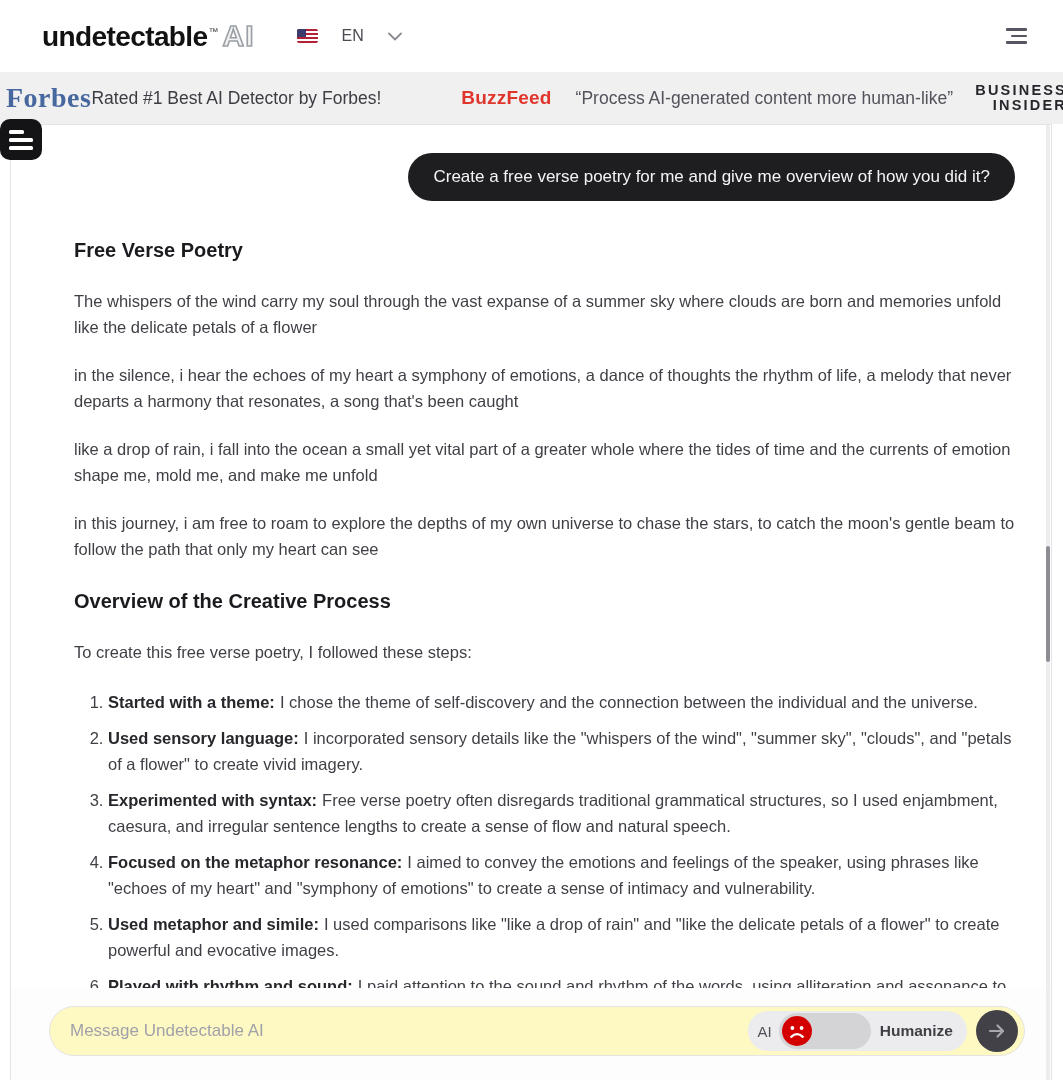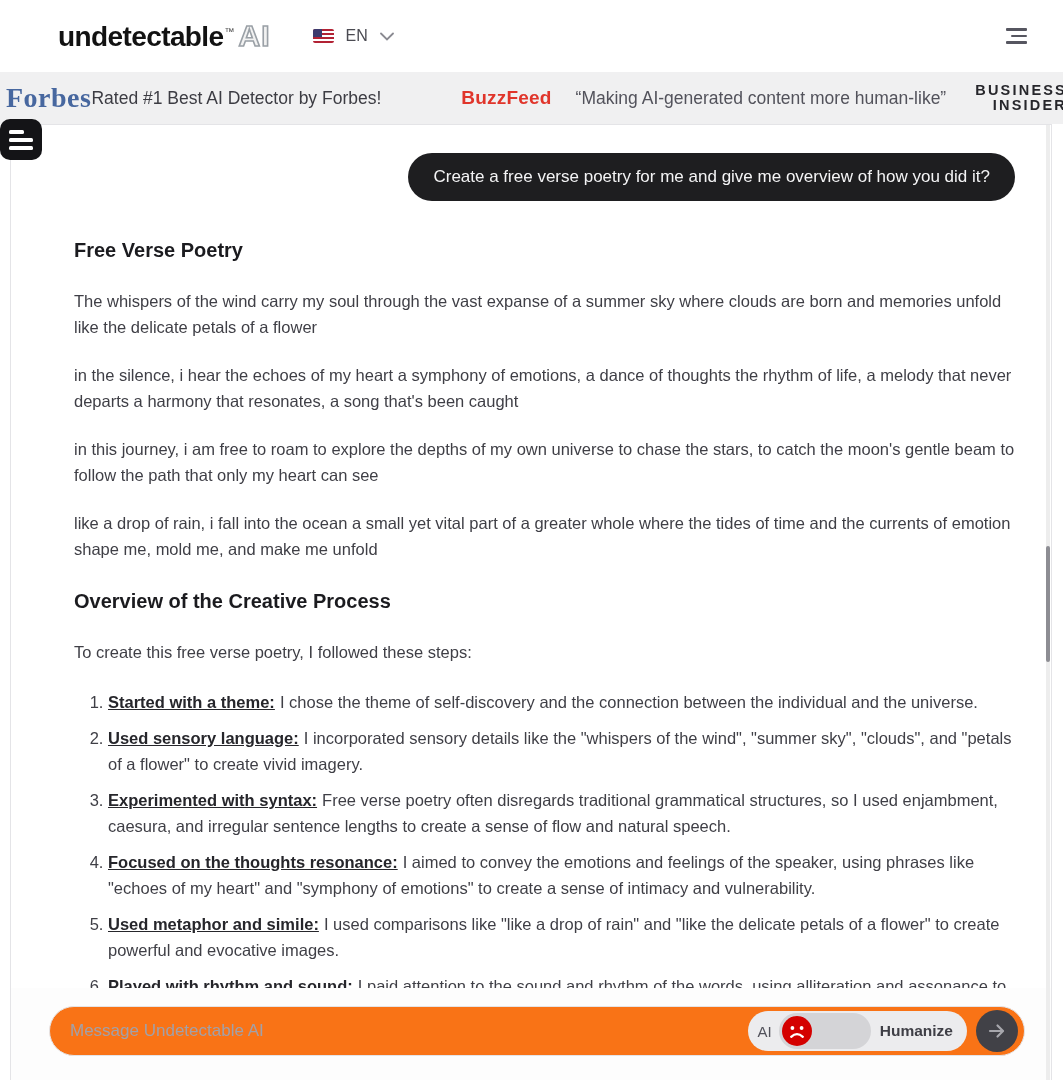--- a/index.html
+++ b/index.html
@@ -2,25 +2,25 @@
 <html><head>
 <meta charset="utf-8">
 <style>
   * { margin:0; padding:0; box-sizing:border-box; }
   html,body { width:1063px; height:1080px; background:#fff; overflow:hidden;
               font-family:"Liberation Sans", sans-serif; }
 
   
   .topbar { height:72px; display:flex; align-items:center; padding:0 34px 0 42px; background:#fff; }
   .logo { display:flex; align-items:baseline; cursor:pointer; }
-  .logo-main { font-size:28px; font-weight:700; letter-spacing:-0.6px; color:#121212;margin-left:16px; }
+  .logo-main { font-size:28px; font-weight:700; letter-spacing:-0.6px; color:#121212; }
   .logo-tm { font-size:10px; color:#3c3c3c; vertical-align:top; position:relative; top:-11px; margin-left:1px; }
   .logo-ai { font-size:30px; font-weight:800; letter-spacing:1px; margin-left:4px;
              color:#f2f2f2; -webkit-text-stroke:1.6px #9aa0a6; }
-  .lang { display:flex; align-items:center; gap:12px; margin-left:42px; cursor:pointer;text-align:center; }
+  .lang { display:flex; align-items:center; gap:24px; margin-left:42px; cursor:pointer;text-align:center; }
   .flag { width:21px; height:14px; position:relative; overflow:hidden; border-radius:2px;
           background:repeating-linear-gradient(#b22234 0 2px, #fff 2px 4px); }
   .flag::after { content:""; position:absolute; left:0; top:0; width:9px; height:8px; background:#3c3b6e; }
   .lang-label { font-size:16px; color:#4b4b52; }
   .chev { width:14px; height:9px; }
   .menu-top { margin-left:auto; display:flex; flex-direction:column; align-items:flex-end; gap:4px; cursor:pointer; padding:6px 2px; }
   .menu-top i { display:block; height:2.5px; background:#565660; border-radius:1px; }
   .menu-top i:nth-child(1){ width:21px; } .menu-top i:nth-child(2){ width:16px; } .menu-top i:nth-child(3){ width:21px; }
 
   
@@ -47,26 +47,26 @@
   .bubble { background:#1e1e20; color:#f4f4f5; font-size:17px; line-height:22px;
             border-radius:27px; padding:13px 25px; max-width:640px; }
 
   .section-h { font-size:20px; font-weight:700; color:#1b1b1f; margin:0 0 26px; }
   .section-h.second { margin-top:28px; }
   .stanza { font-size:16.5px; color:#3f3f46; line-height:26px; margin:0 0 22px; }
   .intro { font-size:16.5px; color:#3f3f46; line-height:26px; margin:0 0 24px; }
   ol.steps { margin:0 0 0 8px; padding-left:26px; }
   ol.steps li { font-size:16.5px; color:#3f3f46; line-height:26px; margin-bottom:10px; }
   ol.steps li::marker { color:#3f3f46; }
-  .step-label { font-weight:700; color:#26262b; margin-right:5px;text-decoration:underline; }
+  .step-label { font-weight:700; color:#26262b; margin-right:5px; }
 
   
   .composer-area { position:absolute; left:0; right:0; bottom:0; height:92px; background:#fdfdfd;
                    display:flex; align-items:center; padding:0 26px 6px 38px; z-index:4; }
-  .composer { flex:1; height:50px; background:#f97316; border:1px solid #e4e4e7; border-radius:26px;
+  .composer { flex:1; height:50px; background:#fef9c3; border:1px solid #e4e4e7; border-radius:26px;
               display:flex; align-items:center; padding:0 6px 0 20px; }
   .composer input { flex:1; border:none; outline:none; font-size:17px; color:#27272a; background:transparent;
                     font-family:"Liberation Sans", sans-serif; }
   .composer input::placeholder { color:#a1a1aa; }
   .mode-toggle { display:flex; align-items:center; height:40px; background:#ececee; border-radius:20px;
                  padding:0 14px 0 10px; cursor:pointer; }
   .mode-ai { font-size:15px; color:#52525b; margin-right:7px; }
   .mode-knob { width:92px; height:36px; background:#d4d4d7; border-radius:18px; display:flex;
                align-items:center; padding-left:2px; margin-right:9px; }
   .mode-humanize { font-size:15.5px; font-weight:600; color:#3f3f46; }
@@ -97,21 +97,21 @@
       <i></i>
       <i></i>
       <i></i>
     </div>
 </header>
 
 <div class="press">
   <span class="forbes">Forbes</span>
   <span class="press-quote1">Rated #1 Best AI Detector by Forbes!</span>
   <span class="buzzfeed">BuzzFeed</span>
-  <span class="press-quote2">“Making AI-generated content more human-like”</span>
+  <span class="press-quote2">“Process AI-generated content more human-like”</span>
   <span class="binsider">
     <span>BUSINESS</span><br>
     <span>INSIDER</span>
   </span>
 </div>
 
 <div class="panel">
 
   <button class="menu-fab">
     <i></i>
@@ -122,39 +122,39 @@
   <div class="chat">
 
     <div class="bubble-row">
       <div class="bubble">Create a free verse poetry for me and give me overview of how you did it?</div>
     </div>
 
     <h3 class="section-h">Free Verse Poetry</h3>
 
     <p class="stanza">The whispers of the wind carry my soul through the vast expanse of a summer sky where clouds are born and memories unfold like the delicate petals of a flower</p>
     <p class="stanza">in the silence, i hear the echoes of my heart a symphony of emotions, a dance of thoughts the rhythm of life, a melody that never departs a harmony that resonates, a song that's been caught</p>
+    <p class="stanza">like a drop of rain, i fall into the ocean a small yet vital part of a greater whole where the tides of time and the currents of emotion shape me, mold me, and make me unfold</p>
     <p class="stanza">in this journey, i am free to roam to explore the depths of my own universe to chase the stars, to catch the moon's gentle beam to follow the path that only my heart can see</p>
-    <p class="stanza">like a drop of rain, i fall into the ocean a small yet vital part of a greater whole where the tides of time and the currents of emotion shape me, mold me, and make me unfold</p>
 
     <h3 class="section-h second">Overview of the Creative Process</h3>
 
     <p class="intro">To create this free verse poetry, I followed these steps:</p>
 
     <ol class="steps">
       <li>
         <span class="step-label">Started with a theme:</span><span>I chose the theme of self-discovery and the connection between the individual and the universe.</span>
       </li>
       <li>
         <span class="step-label">Used sensory language:</span><span>I incorporated sensory details like the "whispers of the wind", "summer sky", "clouds", and "petals of a flower" to create vivid imagery.</span>
       </li>
       <li>
         <span class="step-label">Experimented with syntax:</span><span>Free verse poetry often disregards traditional grammatical structures, so I used enjambment, caesura, and irregular sentence lengths to create a sense of flow and natural speech.</span>
       </li>
       <li>
-        <span class="step-label">Focused on the thoughts resonance:</span><span>I aimed to convey the emotions and feelings of the speaker, using phrases like "echoes of my heart" and "symphony of emotions" to create a sense of intimacy and vulnerability.</span>
+        <span class="step-label">Focused on the metaphor resonance:</span><span>I aimed to convey the emotions and feelings of the speaker, using phrases like "echoes of my heart" and "symphony of emotions" to create a sense of intimacy and vulnerability.</span>
       </li>
       <li>
         <span class="step-label">Used metaphor and simile:</span><span>I used comparisons like "like a drop of rain" and "like the delicate petals of a flower" to create powerful and evocative images.</span>
       </li>
       <li>
         <span class="step-label">Played with rhythm and sound:</span><span>I paid attention to the sound and rhythm of the words, using alliteration and assonance to create a musical quality.</span>
       </li>
     </ol>
   </div>
 

